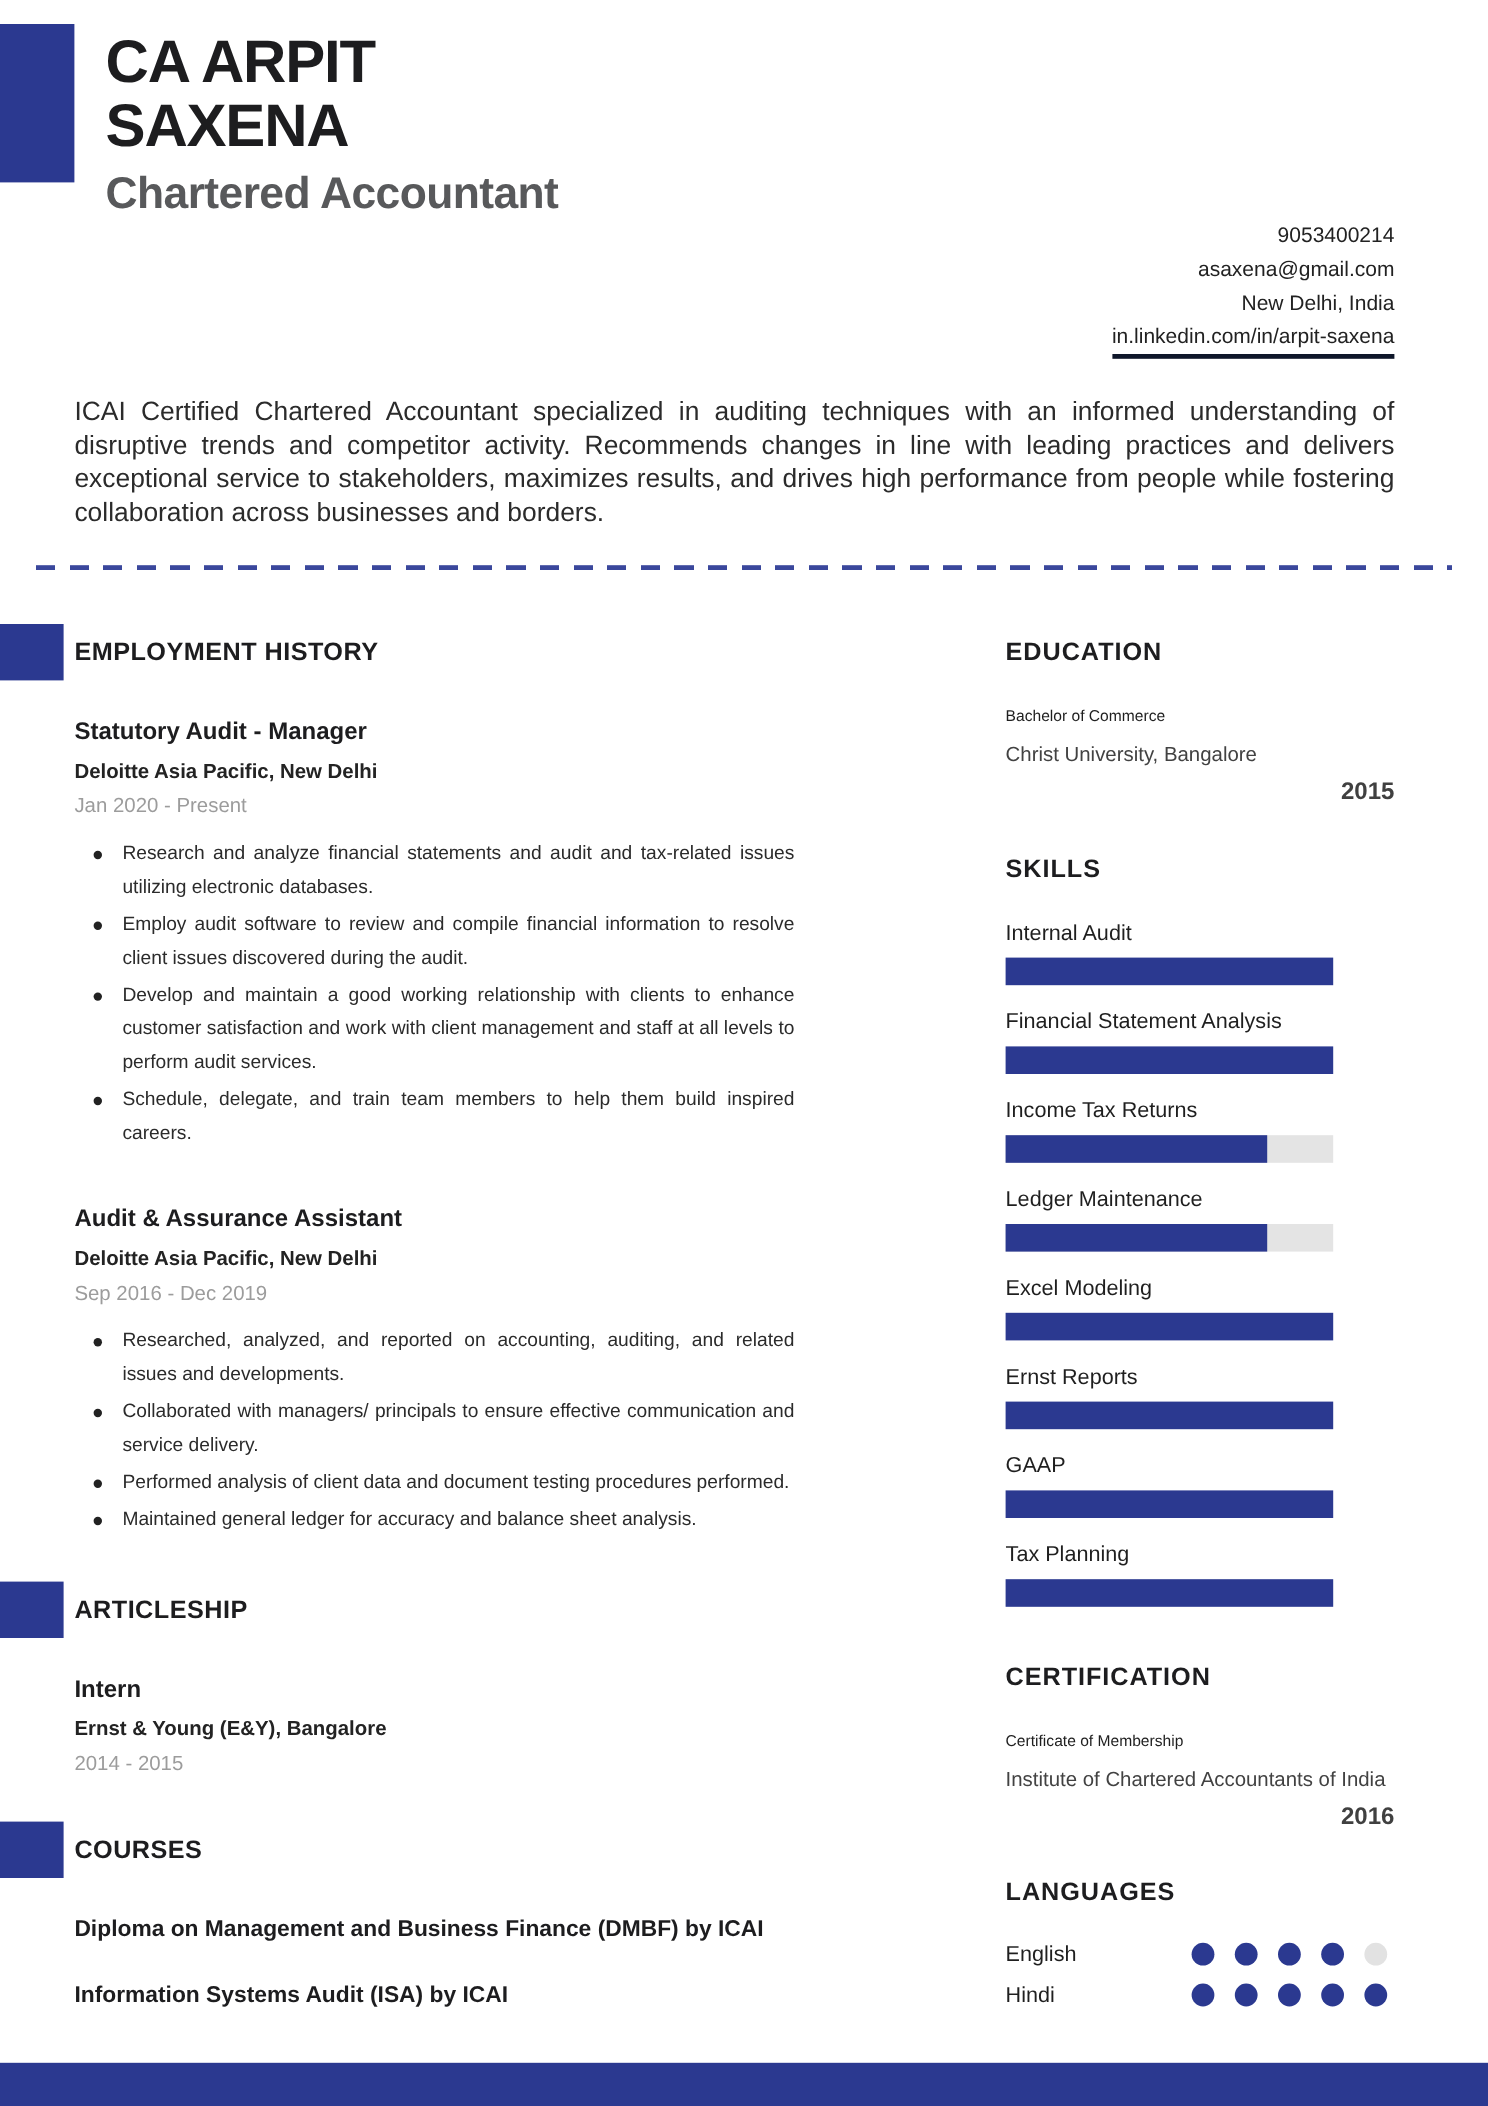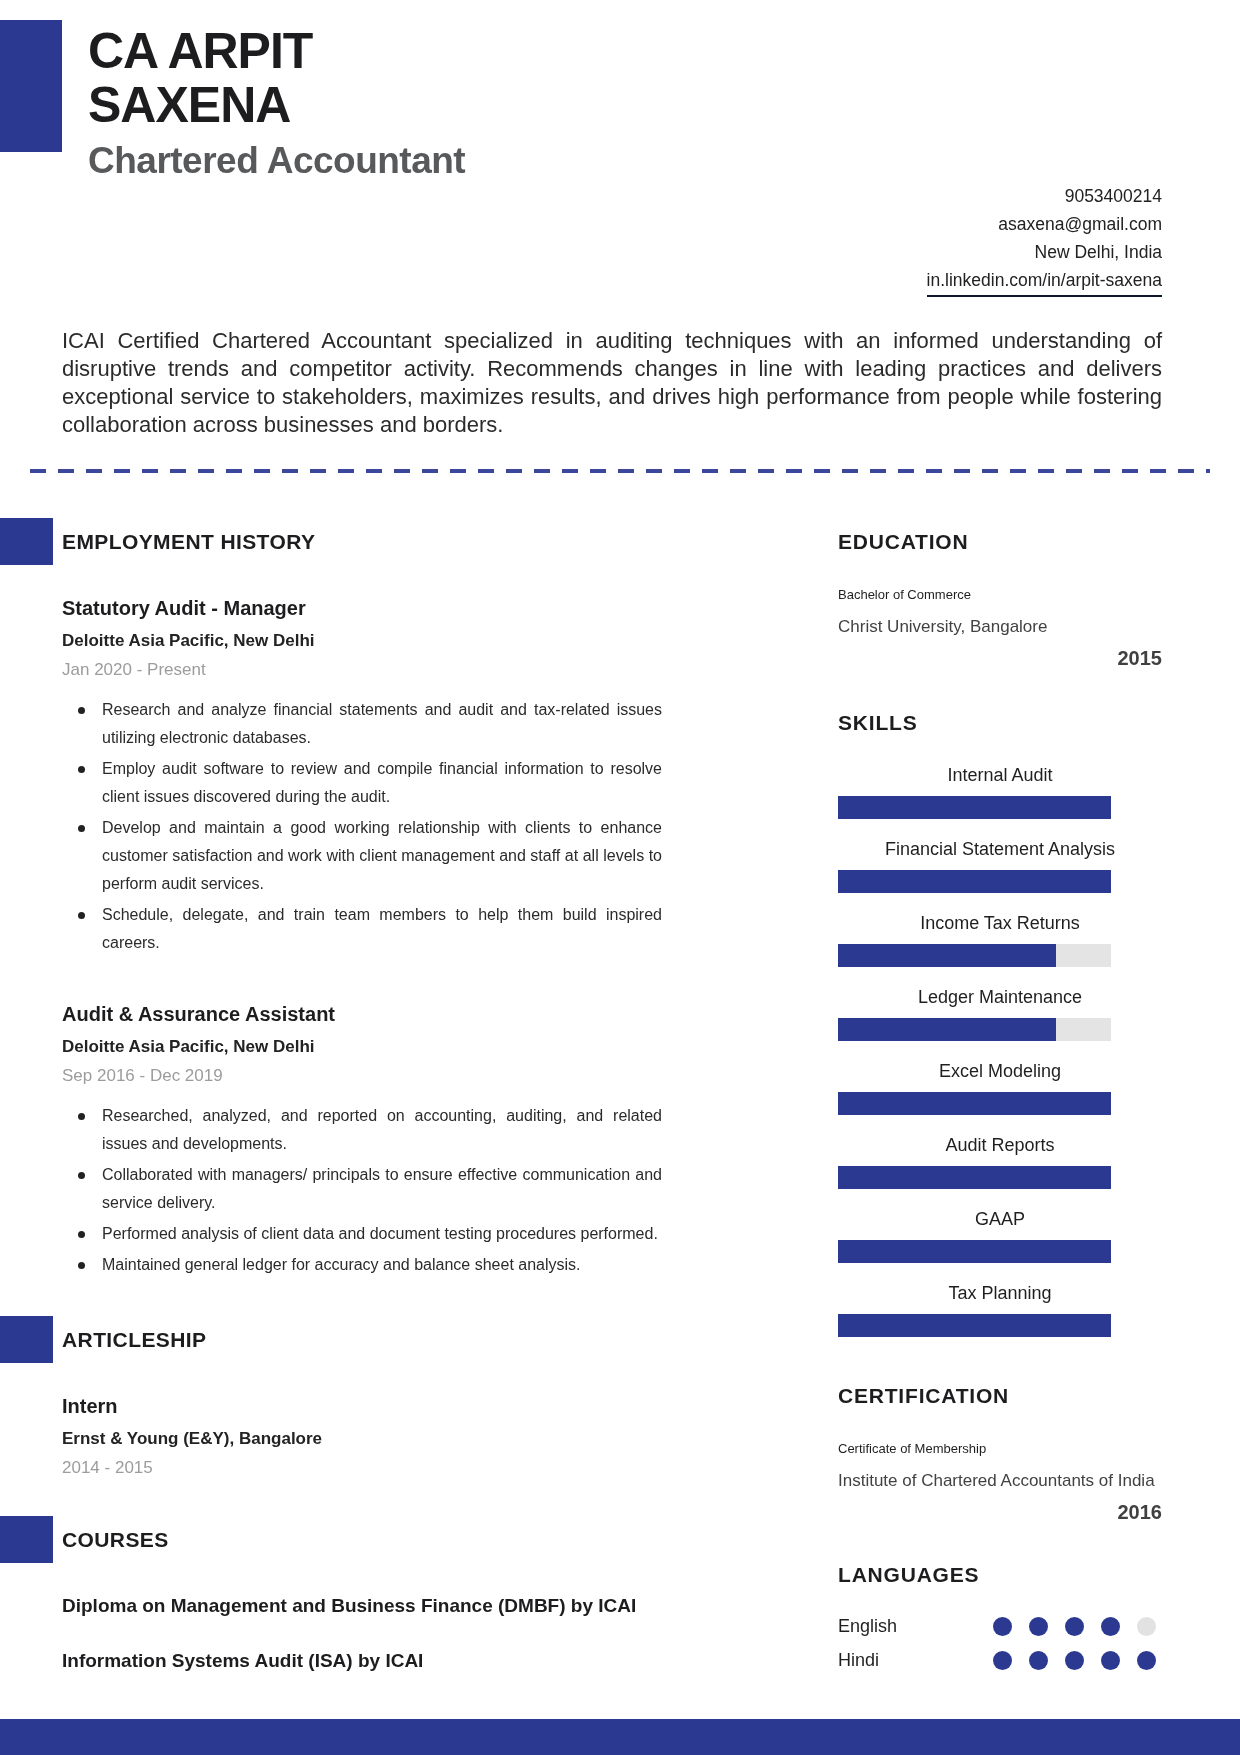--- a/index.html
+++ b/index.html
@@ -7,21 +7,21 @@
     position:relative; width:1240px; height:1755px; margin:0 auto;
     background:#ffffff; overflow:hidden;
     font-family:"Liberation Sans", sans-serif; color:#262626;
   }
   
   .header-accent { position:absolute; left:0; top:20px; width:62px; height:132px; background:#2b3990; }
   .header { display:flex; justify-content:space-between; padding:24px 78px 0 88px;flex-direction:column; }
   .name { font-size:50px; font-weight:800; line-height:54px; letter-spacing:-1px; color:#1d1d1f; }
   .headline { font-size:37px; font-weight:700; letter-spacing:-0.5px; color:#58595b; margin-top:8px; }
   .contact { text-align:right; font-size:17.5px; line-height:28px; color:#222; padding-top:0; }
-  .contact-link { display:inline-block; border-bottom:2px solid #0f172a; padding-bottom:1px; cursor:pointer; color:#222; text-decoration:none;text-align:center; }
+  .contact-link { display:inline-block; border-bottom:4px solid #0f172a; padding-bottom:1px; cursor:pointer; color:#222; text-decoration:none;text-align:center; }
   
   .summary { margin:30px 78px 0 62px; font-size:22px; line-height:28px; text-align:justify; color:#2b2b2b; }
   
   .divider { margin:30px 30px 0 30px; height:4px;
     background:repeating-linear-gradient(90deg,#3a479c 0 16px,transparent 16px 28px); }
   
   .columns { display:flex; padding:56px 78px 0 62px; align-items:flex-start; }
   .col-left { width:600px; flex:0 0 600px; }
   .col-right { margin-left:176px; flex:1; min-width:0; }
   
@@ -39,21 +39,21 @@
   .section { margin-bottom:48px; }
   
   .course-item { max-width:580px; font-size:19px; font-weight:700; color:#1d1d1f; line-height:25px; margin-bottom:30px; }
   
   .entry-name { font-size:13px; color:#1f1f1f; margin-bottom:8px; line-height:24px; }
   .entry-sub { font-size:17px; color:#424242; margin-bottom:10px; line-height:23px; }
   .entry-year { font-size:20px; font-weight:700; color:#404040; line-height:20px;text-align:right; }
   .edu-block { margin-bottom:42px; }
   .cert-block { margin-bottom:40px; }
   
-  .skill-item { margin-bottom:19px;text-align:center; }
+  .skill-item { margin-bottom:19px; }
   .skill-label { font-size:18px; color:#1f1f1f; margin-bottom:9px; line-height:23px; }
   .skill-bar { width:273px; height:23px; background:#e4e4e4; }
   .skill-fill { height:100%; background:#2b3990; }
   .skills-block { margin-bottom:46px; }
   
   .lang-row { display:flex; justify-content:space-between; align-items:center; width:318px; margin-bottom:13px; }
   .lang-name { font-size:18px; color:#1f1f1f; }
   .lang-dots { display:flex; gap:17px; }
   .dot { width:19px; height:19px; border-radius:50%; background:#e2e2e2; display:inline-block; }
   .dot-filled { background:#2b3990; }
@@ -180,21 +180,21 @@
               <div class="skill-fill" style="width: 80%;"></div>
             </div>
         </div>
         <div class="skill-item">
           <div class="skill-label">Excel Modeling</div>
           <div class="skill-bar">
               <div class="skill-fill" style="width: 100%;"></div>
             </div>
         </div>
         <div class="skill-item">
-          <div class="skill-label">Audit Reports</div>
+          <div class="skill-label">Ernst Reports</div>
           <div class="skill-bar">
               <div class="skill-fill" style="width: 100%;"></div>
             </div>
         </div>
         <div class="skill-item">
           <div class="skill-label">GAAP</div>
           <div class="skill-bar">
               <div class="skill-fill" style="width: 100%;"></div>
             </div>
         </div>

